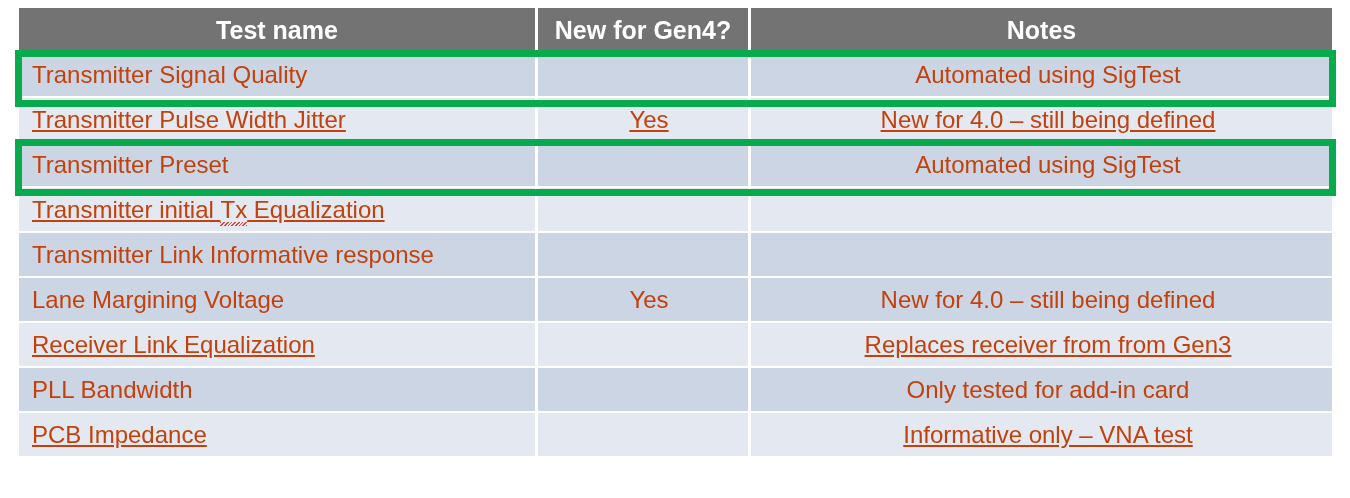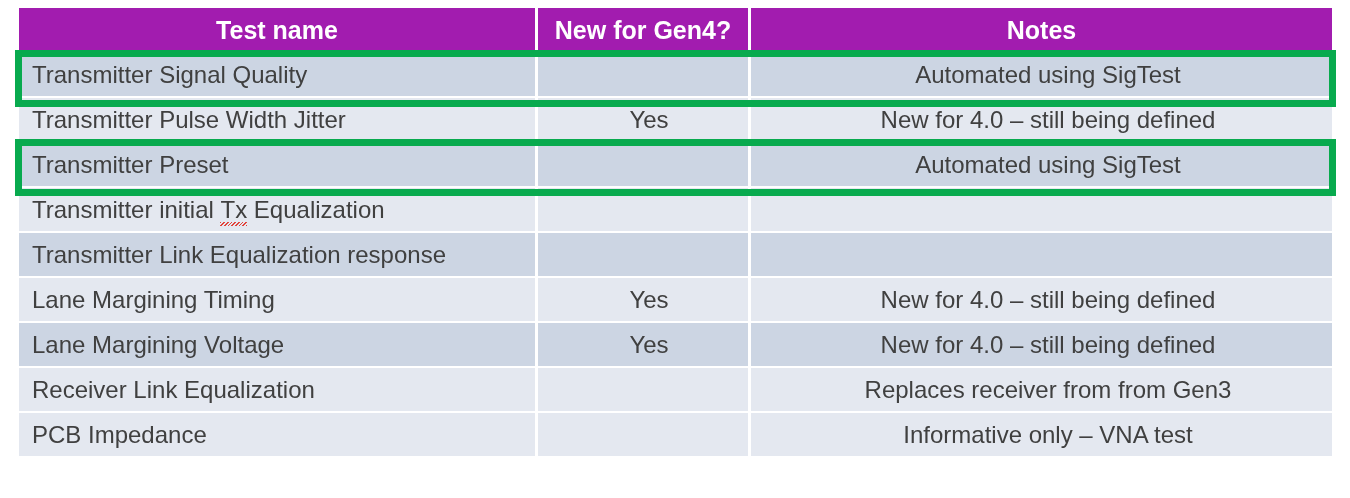--- a/index.html
+++ b/index.html
@@ -101,24 +101,24 @@
     height: 57px;
   }
   #highlight-row-3 {
     left: -4px;
     top: 131px;
     width: 1321px;
     height: 57px;
   }
 </style>
 <style>
-    thead th { background: #a21caf; color: #ffffff; }
+    thead th { background: #737373; color: #ffffff; }
     tbody tr.odd  td { background: #ccd5e3; }
-    tbody tr.even td { background: #e4e8f0; }
-    tbody td { color: #404040; }
+    tbody tr.even td { background: #e4e8f0; text-decoration: underline; }
+    tbody td { color: #c2410c; }
     .highlight-box { border-color: #08aa4e; }
     html, body { background: #ffffff; }
   </style></head>
 <body>
 
 <div id="table-wrap">
 
   <table class="pcie-table">
     <colgroup>
       <col class="c-test">
@@ -147,38 +147,38 @@
           <td>Transmitter Preset</td>
           <td class="mid"></td>
           <td class="last">Automated using SigTest</td>
         </tr>
         <tr class="even">
           <td>Transmitter initial <span class="misspell">Tx</span> Equalization</td>
           <td class="mid"></td>
           <td class="last"></td>
         </tr>
         <tr class="odd">
-          <td>Transmitter Link Equalization response</td>
+          <td>Transmitter Link Informative response</td>
           <td class="mid"></td>
           <td class="last"></td>
-        </tr>
-        <tr class="even">
-          <td>Lane Margining Timing</td>
-          <td class="mid">Yes</td>
-          <td class="last">New for 4.0 – still being defined</td>
         </tr>
         <tr class="odd">
           <td>Lane Margining Voltage</td>
           <td class="mid">Yes</td>
           <td class="last">New for 4.0 – still being defined</td>
         </tr>
         <tr class="even">
           <td>Receiver Link Equalization</td>
           <td class="mid"></td>
           <td class="last">Replaces receiver from from Gen3</td>
+        </tr>
+        <tr class="odd">
+          <td>PLL Bandwidth</td>
+          <td class="mid"></td>
+          <td class="last">Only tested for add-in card</td>
         </tr>
         <tr class="even">
           <td>PCB Impedance</td>
           <td class="mid"></td>
           <td class="last">Informative only – VNA test</td>
         </tr>
       </tbody>
   </table>
 
   <div class="highlight-box" id="highlight-row-1"></div>

